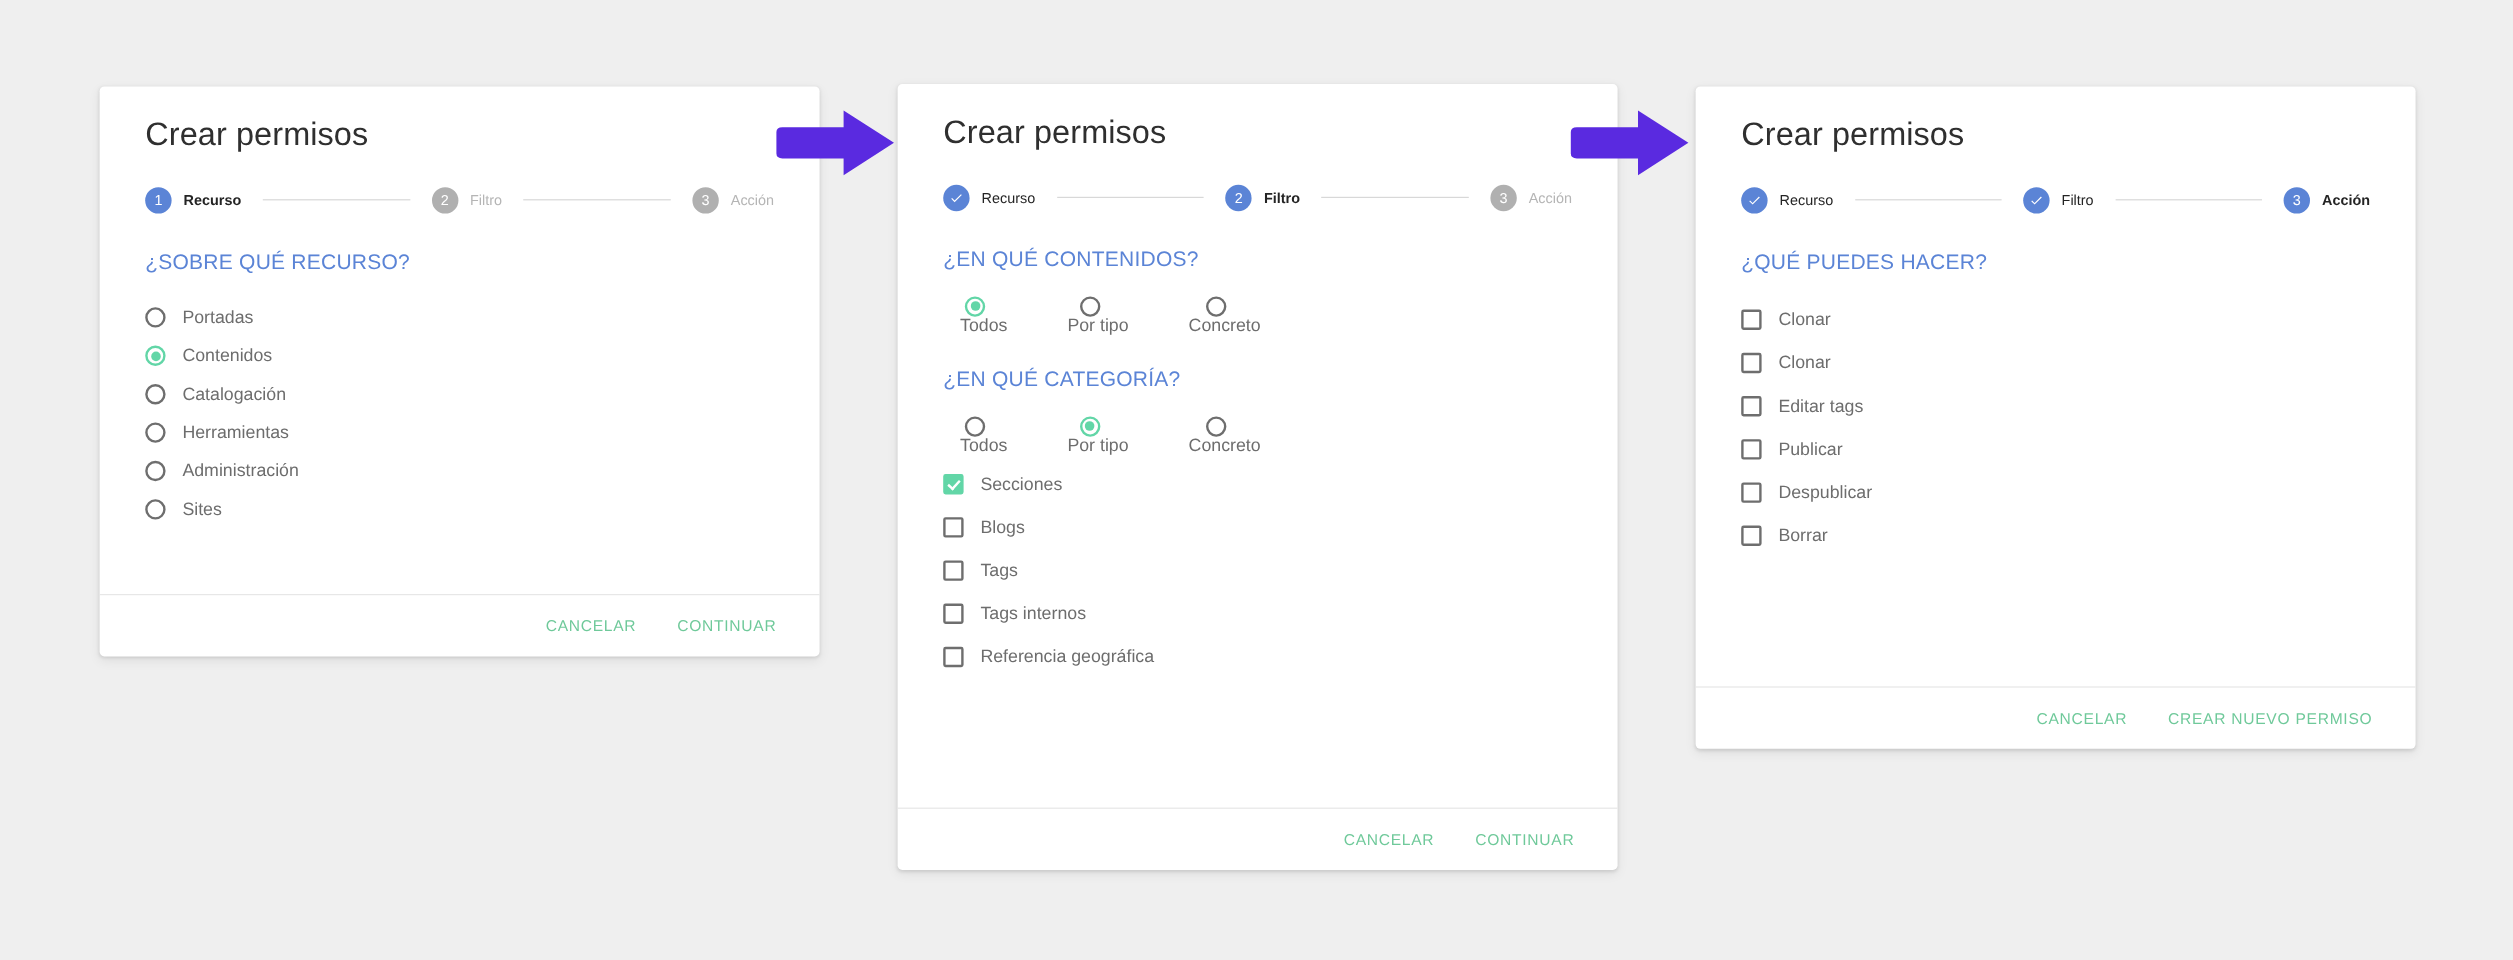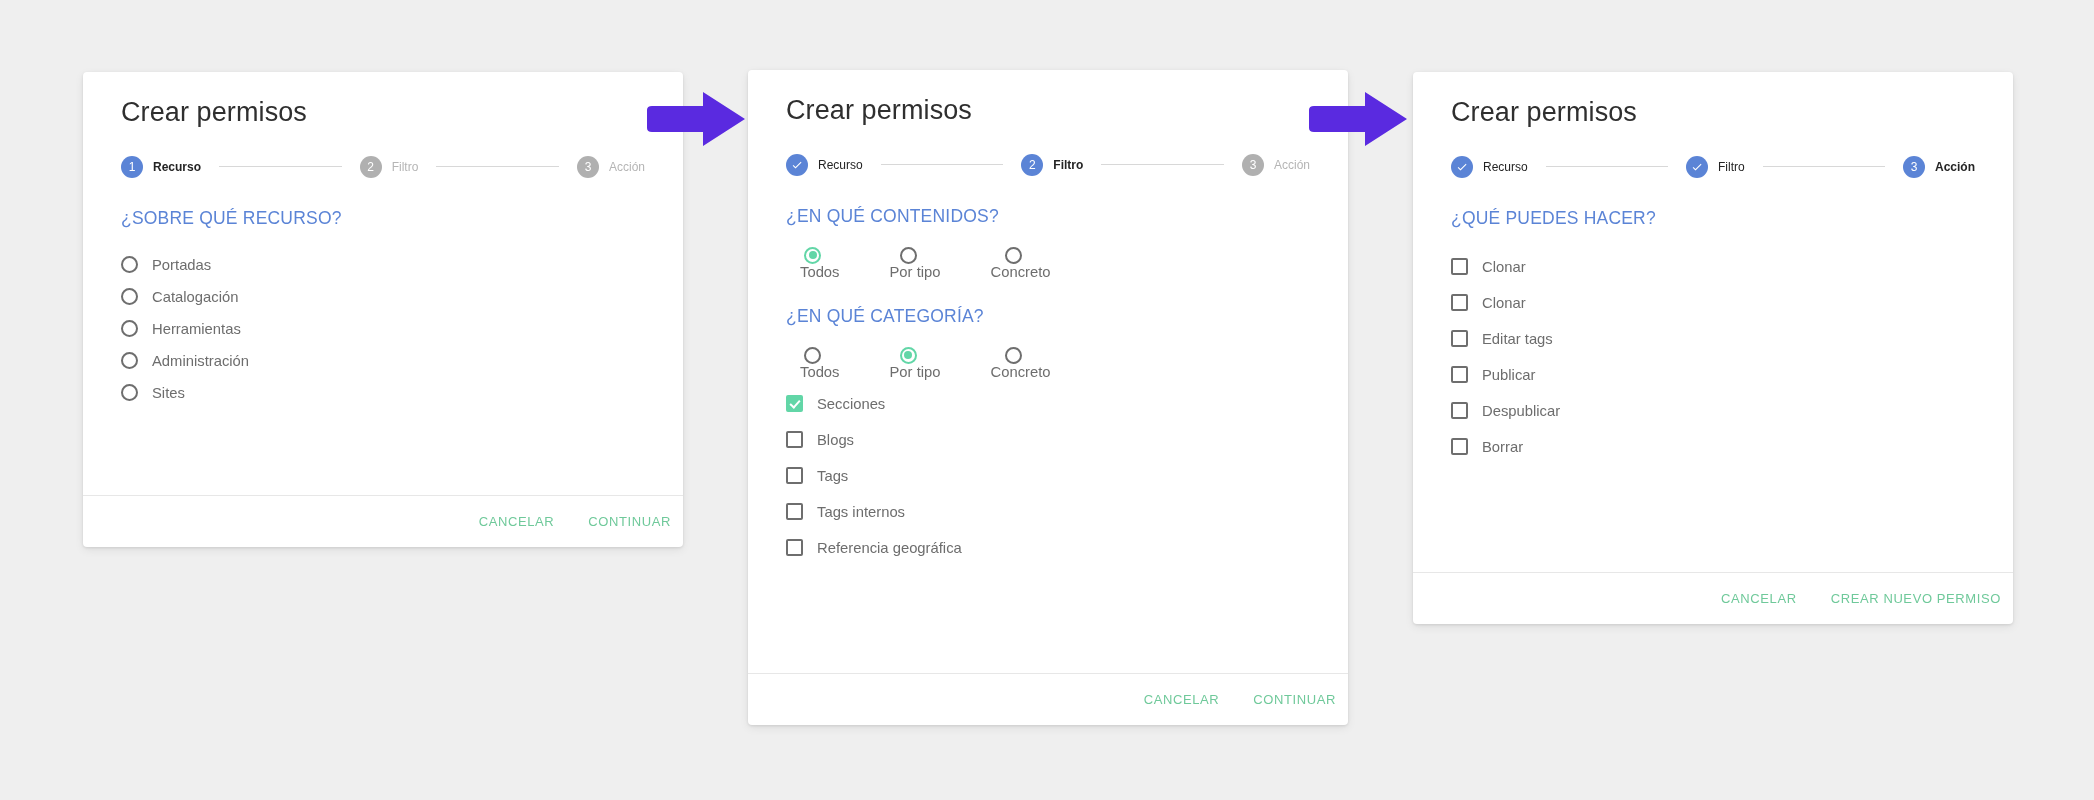--- a/index.html
+++ b/index.html
@@ -175,20 +175,21 @@
   }
 
   
   .card-footer {
     flex: 0 0 auto;
     border-top: 1px solid #e7e7e7;
     height: 52px;
     display: flex;
     align-items: center;
     justify-content: flex-end;
+    padding-right: 24px;
     box-sizing: border-box;
   }
   .text-btn {
     color: #6fc99a;
     font-size: 13px;
     letter-spacing: 0.6px;
     font-weight: 400;
     padding: 6px 12px;
     margin-left: 10px;
     cursor: pointer;
@@ -230,20 +231,24 @@
           </div>
         </div>
       <div class="sections">
           <div class="section-heading">¿SOBRE QUÉ RECURSO?</div>
           <div class="opt-list">
             <div class="opt-row">
               <span class="radio"></span>
               <span class="opt-label">Portadas</span>
             </div>
             <div class="opt-row">
+              <span class="radio checked"></span>
+              <span class="opt-label">Contenidos</span>
+            </div>
+            <div class="opt-row">
               <span class="radio"></span>
               <span class="opt-label">Catalogación</span>
             </div>
             <div class="opt-row">
               <span class="radio"></span>
               <span class="opt-label">Herramientas</span>
             </div>
             <div class="opt-row">
               <span class="radio"></span>
               <span class="opt-label">Administración</span>

